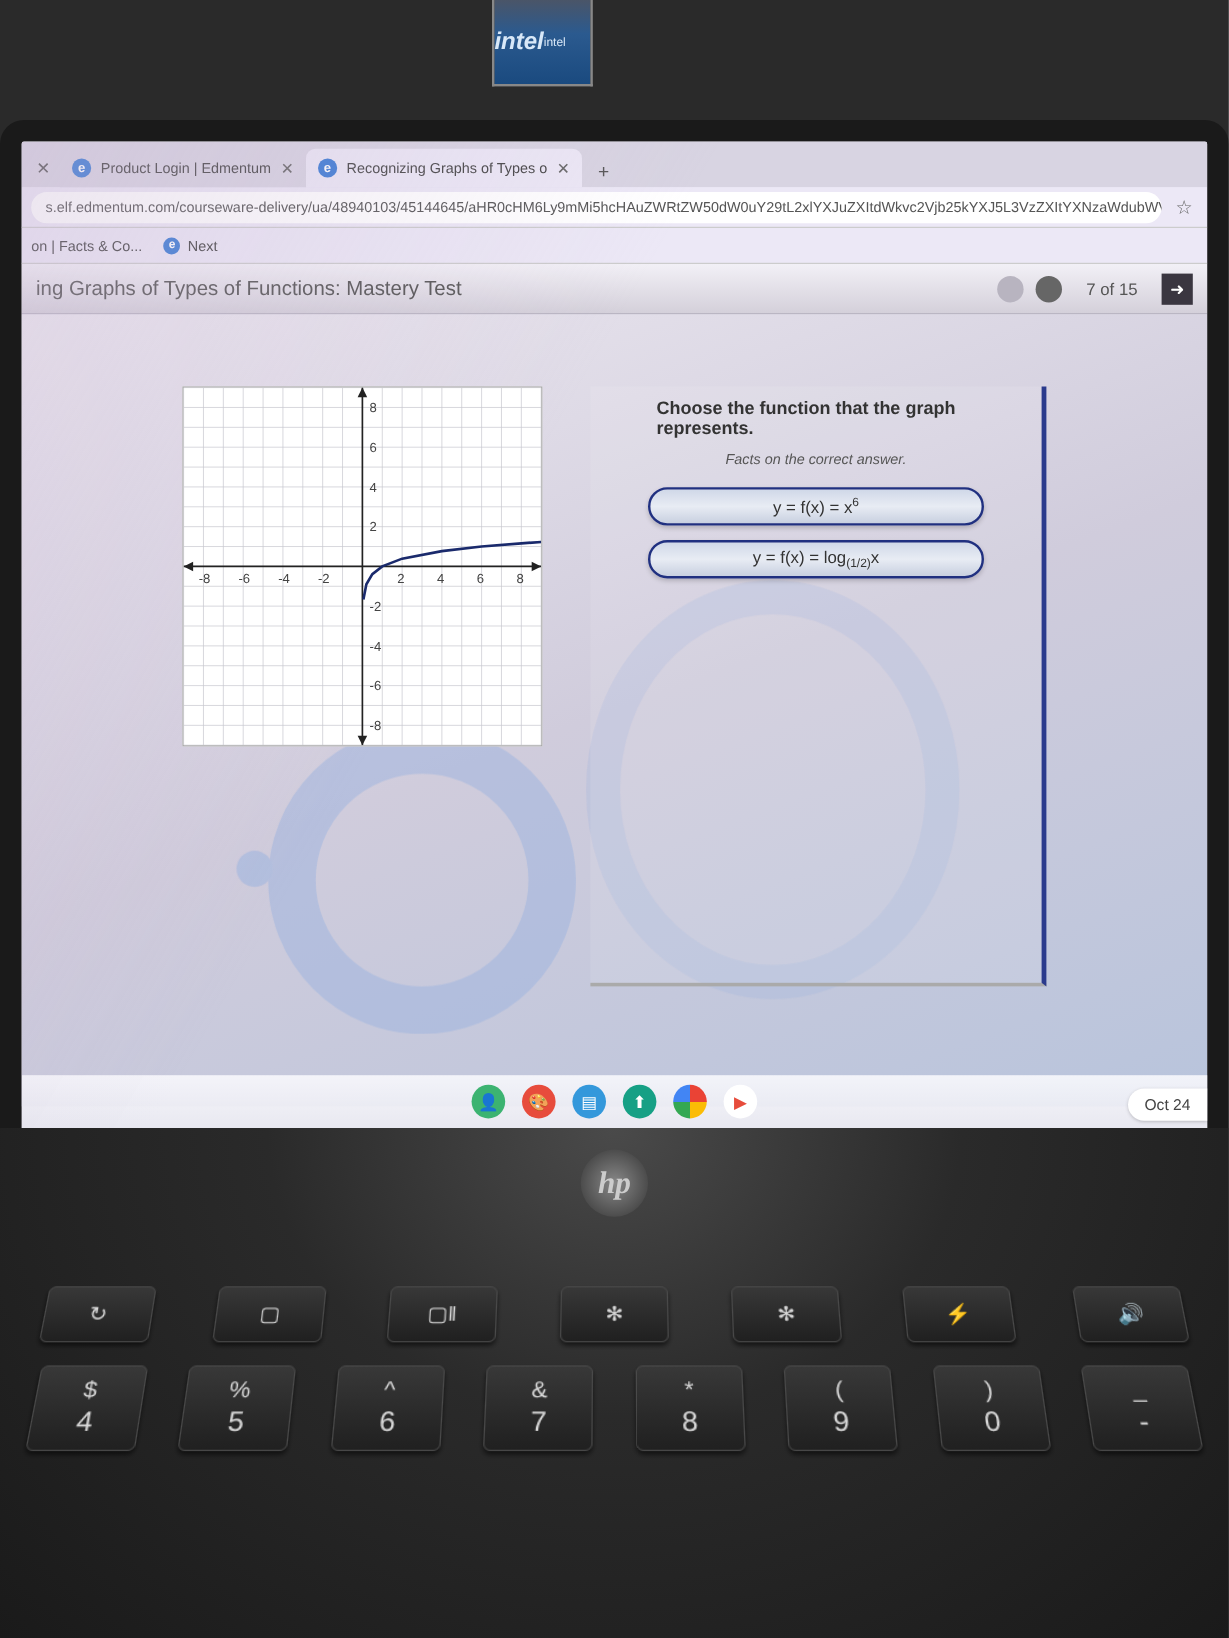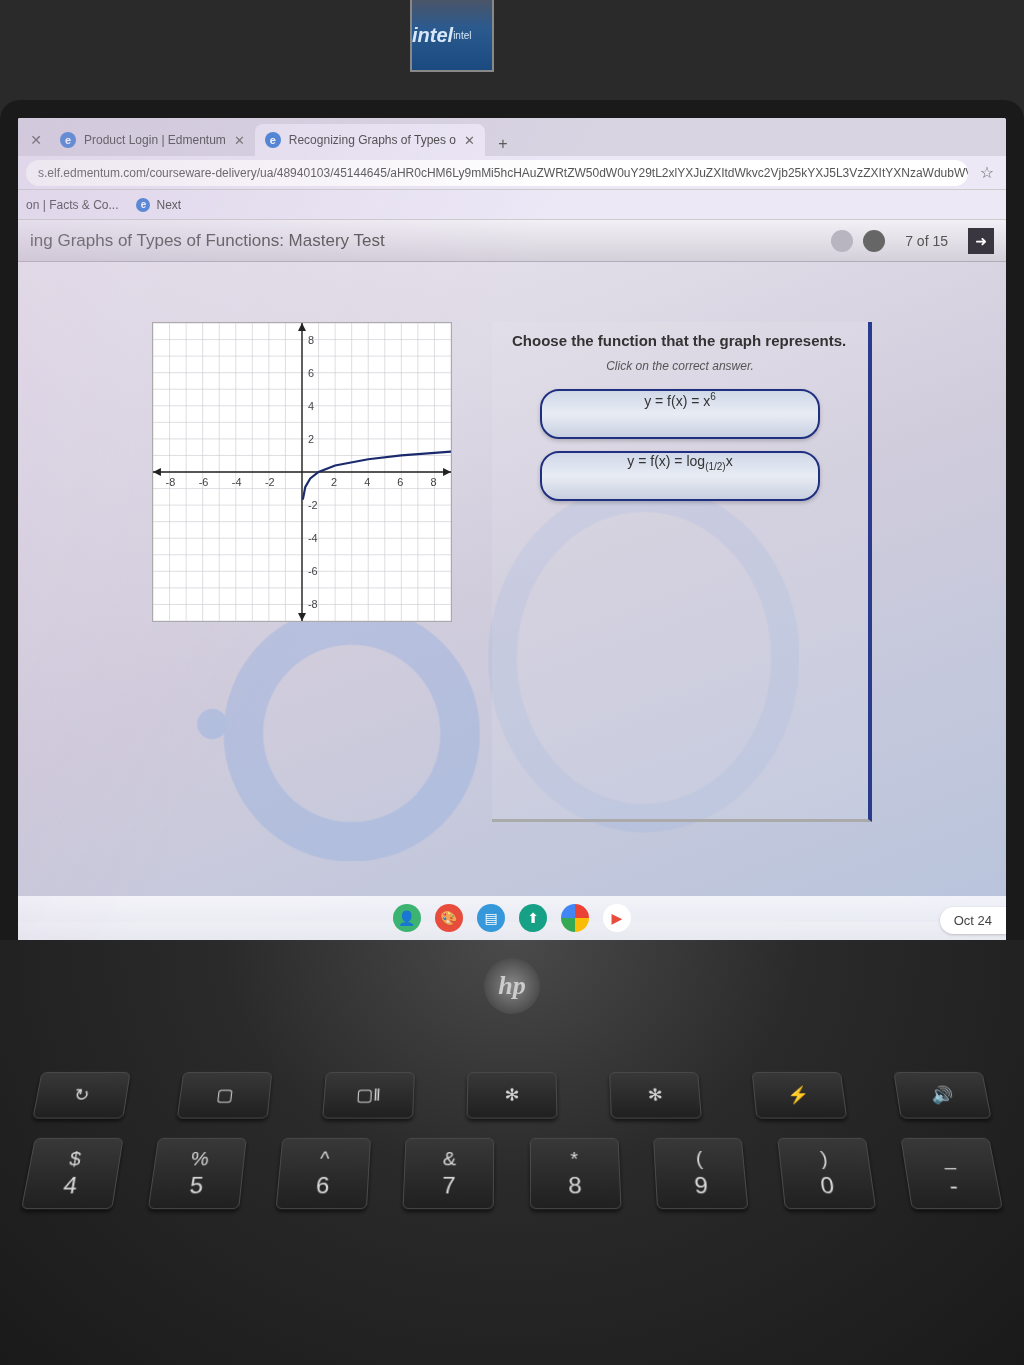--- a/index.html
+++ b/index.html
@@ -186,31 +186,31 @@
 
   .answer-panel {
     position: relative;
     width: 380px; height: 500px;
     background: rgba(255,255,255,0.1);
     border-right: 4px solid #2a3a8c;
     border-bottom: 3px solid #aaa;
     padding: 10px 20px;
     z-index: 2;
   }
-  .prompt { font-size: 15px; font-weight: bold; color: #333; margin-bottom: 10px; }
+  .prompt { font-size: 15px; font-weight: bold; color: #333; margin-bottom: 10px; margin-left: 35px; }
   .instruction { font-size: 12px; font-style: italic; color: #555; text-align: center; margin-bottom: 16px;}
   .opt {
     width: 280px;
     margin: 0 auto 12px auto;
-    height: 50px;
+    height: 32px;
     background: linear-gradient(180deg, #d0d8e8 0%, #e8ecf4 50%, #c8d0e0 100%);
     border: 2px solid #203080;
     border-radius: 19px;
     display: flex;
-    align-items: flex-start;
+    align-items: center;
     justify-content: center;
     font-size: 14px;
     color: #333;
     cursor: pointer;
     box-shadow: 0 2px 4px rgba(0,0,0,0.2);
   }
   .opt sub { font-size: 10px; vertical-align: sub; }
   .opt sup { font-size: 10px; vertical-align: super; }
 
   
@@ -393,21 +393,21 @@
           <text class="glabel" x="156" y="120.66666666666666">2</text>
           <text class="glabel" x="156" y="87.33333333333334">4</text>
           <text class="glabel" x="156" y="54">6</text>
           <text class="glabel" x="156" y="20.666666666666686">8</text>
           <path d="M 150.83333333333334 177.83333333333334 L 153.33333333333331 165 158.33333333333334 156.50000000000003 166.66666666666669 150 183.33333333333334 143.49999999999997 216.66666666666666 137.16666666666666 250 133.33333333333331 283.3333333333333 130.66666666666669 300 129.5 " fill="none" stroke="#1a2a6c" stroke-width="2.2"></path>
         </svg>
     </div>
 
     <div class="answer-panel">
       <div class="prompt">Choose the function that the graph represents.</div>
-      <div class="instruction">Click on the correct answer.</div>
+      <div class="instruction">Facts on the correct answer.</div>
       <div class="opt">
           <span>y = f(x) = x<sup>6</sup></span>
         </div>
       <div class="opt">
           <span>y = f(x) = log<sub>(1/2)</sub>x</span>
         </div>
     </div>
 
   </div>
 

